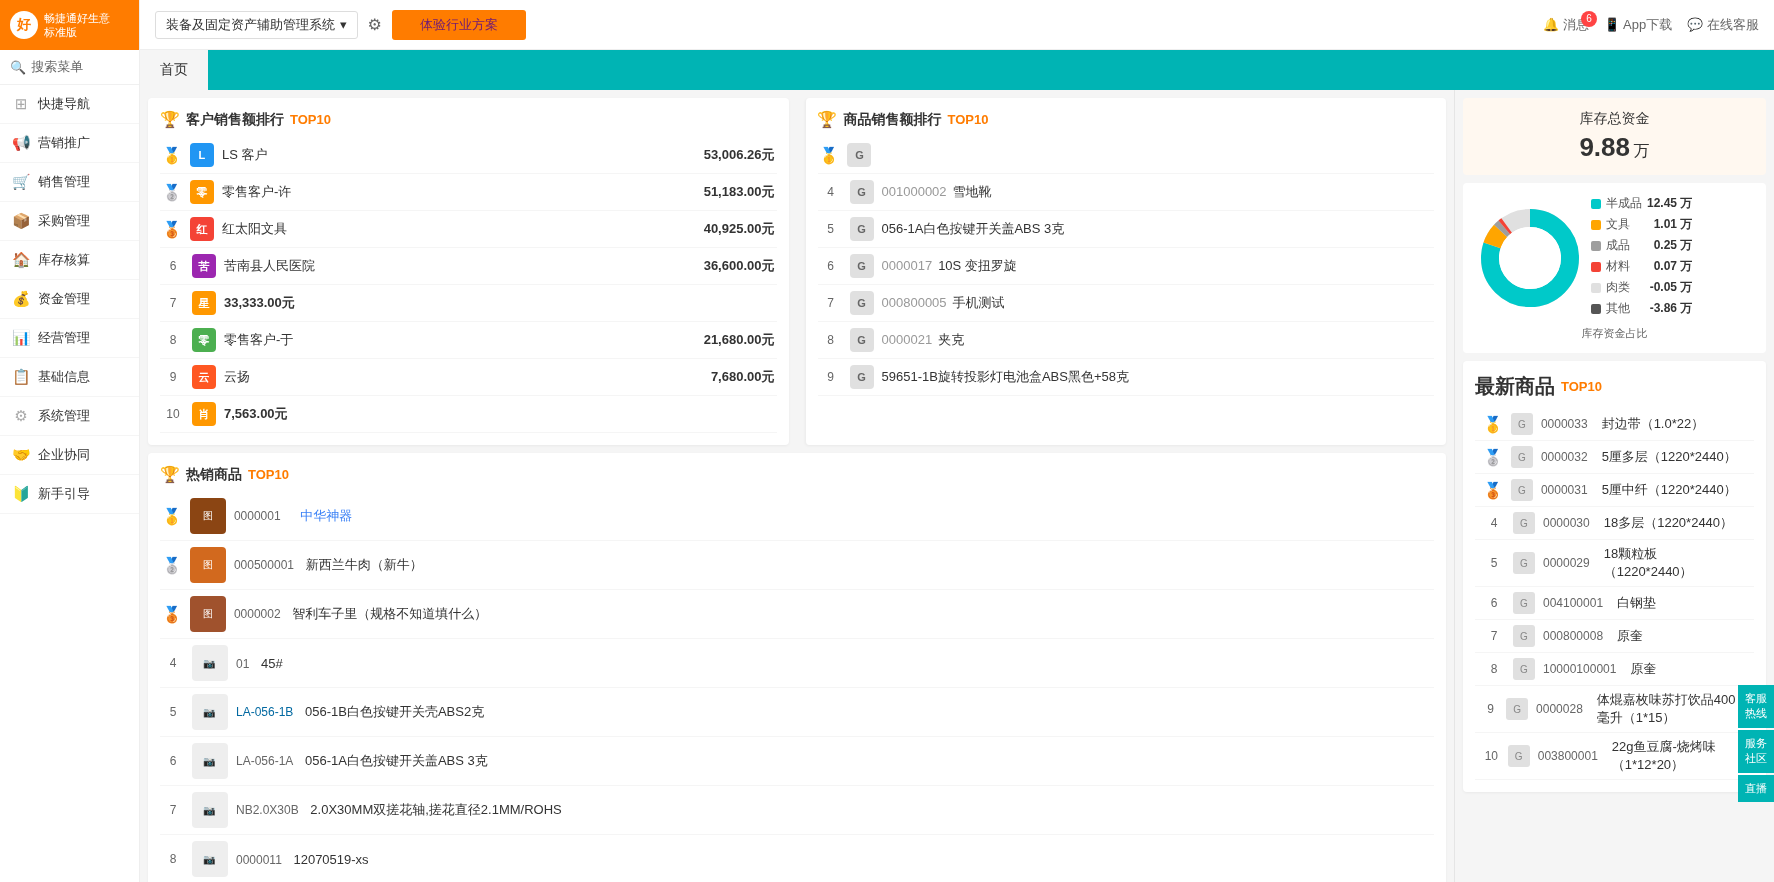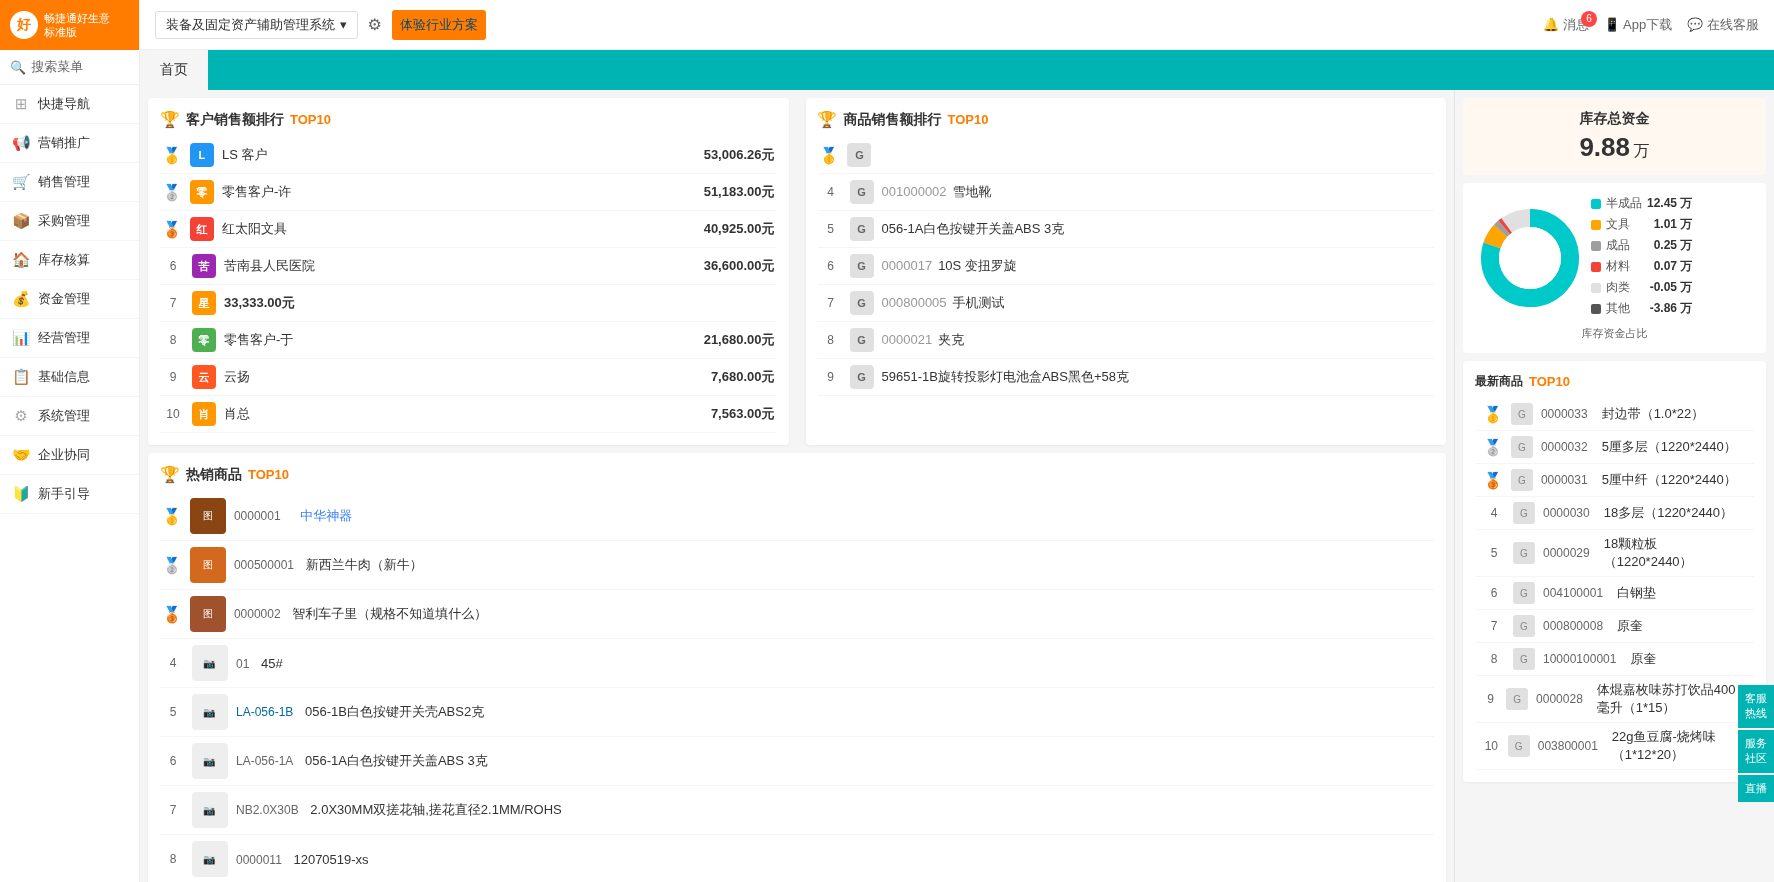--- a/index.html
+++ b/index.html
@@ -84,22 +84,22 @@
       border: 1px solid #ddd;
       padding: 4px 10px;
       border-radius: 3px;
       cursor: pointer;
       color: #333;
       font-size: 13px;
     }
     .settings-icon { color: #666; cursor: pointer; font-size: 16px; }
     .trial-btn {
       background: #ff7c00;
-      color: #0c4a6e;
-      padding: 6px 8px;
+      color: #701a75;
+      padding: 6px 28px;
       border-radius: 3px;
       border: none;
       cursor: pointer;
       font-size: 13px;
     }
     .header-right {
       margin-left: auto;
       display: flex;
       align-items: center;
       gap: 15px;
@@ -201,21 +201,21 @@
     .product-info { flex: 1; }
 
     
     .inventory-total {
       background: #fff8f0;
       border-radius: 4px;
       padding: 12px;
       margin: 8px;
       text-align: center;
     }
-    .inventory-total .label { font-size: 14px; color: #333; font-weight: bold; }
+    .inventory-total .label { font-size: 14px; color: #333; }
     .inventory-total .amount { font-size: 26px; font-weight: bold; color: #333; }
     .inventory-total .unit { font-size: 16px; color: #333; }
 
     
     .chart-area {
       background: #fff;
       margin: 0 8px 8px;
       border-radius: 4px;
       padding: 12px;
     }
@@ -462,21 +462,20 @@
             <div class="rank-item">
               <span style="width:22px;text-align:center;color:#666;font-size:12px;">9</span>
               <div class="rank-avatar" style="background:#ff5722;">云</div>
               <span class="rank-name">云扬</span>
               <span class="rank-value">7,680.00元</span>
             </div>
 
             <div class="rank-item">
               <span style="width:22px;text-align:center;color:#666;font-size:12px;">10</span>
               <div class="rank-avatar" style="background:#ff9800;">肖</div>
-              <span class="rank-name">肖总</span>
               <span class="rank-value">7,563.00元</span>
             </div>
           </div>
         </div>
 
         <div class="col-right" style="background:#fff; border-radius:4px; padding:12px; box-shadow:0 1px 3px rgba(0,0,0,.05); margin-left:8px;">
           <div class="section-header-row">
             <span class="medal medal-gold">🏆</span>
             <span style="font-size:14px;font-weight:bold;color:#333;">商品销售额排行</span>
             <span class="top10-label">TOP10</span>
@@ -686,21 +685,21 @@
               <span class="legend-label">其他</span>
               <span class="legend-value">-3.86 万</span>
             </div>
           </div>
         </div>
         <div class="chart-subtitle">库存资金占比</div>
       </div>
 
       <div style="background:#fff; margin:0 8px 8px; border-radius:4px; padding:12px; box-shadow:0 1px 3px rgba(0,0,0,.05);">
         <div class="section-header-row">
-          <span style="font-size:12px;font-weight:bold;color:#333;">最新商品</span>
+          <span style="font-size:20px;font-weight:bold;color:#333;">最新商品</span>
           <span class="top10-label">TOP10</span>
         </div>
 
         <div class="new-product-item">
           <span class="medal medal-gold">🥇</span>
           <div class="np-icon">G</div>
           <span class="np-code">0000033</span>
           <span style="margin-left:6px;color:#333;font-size:13px;">封边带（1.0*22）</span>
         </div>
 

